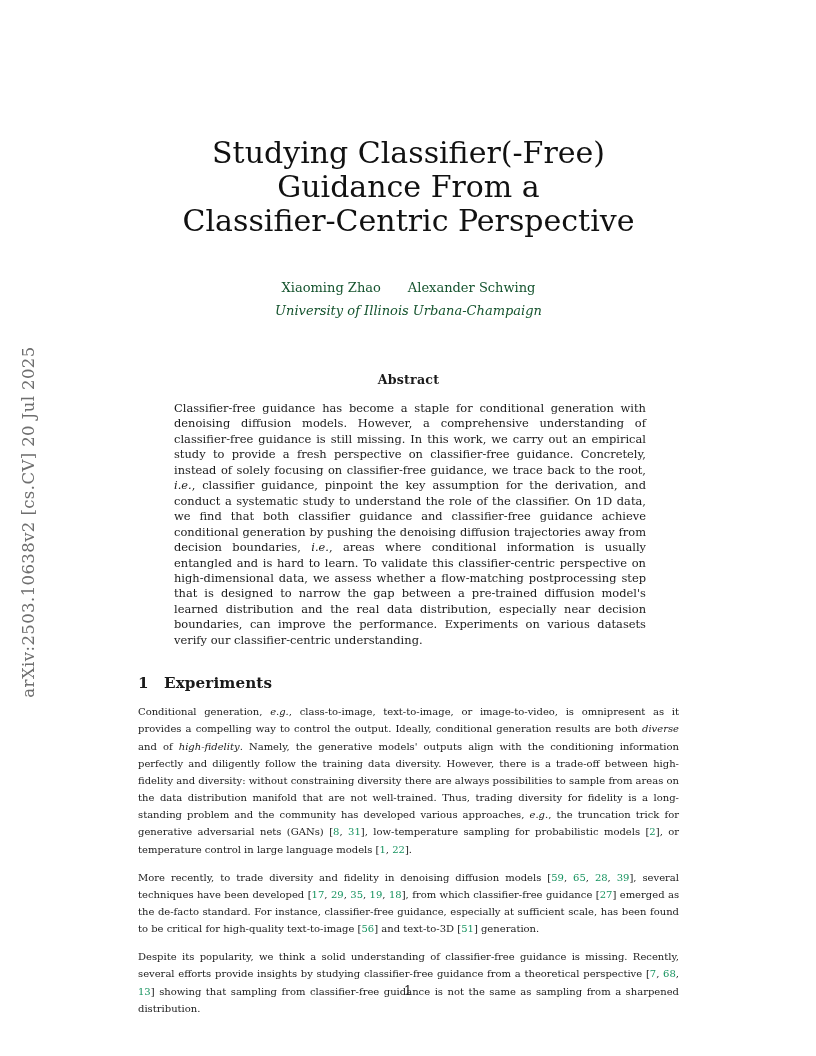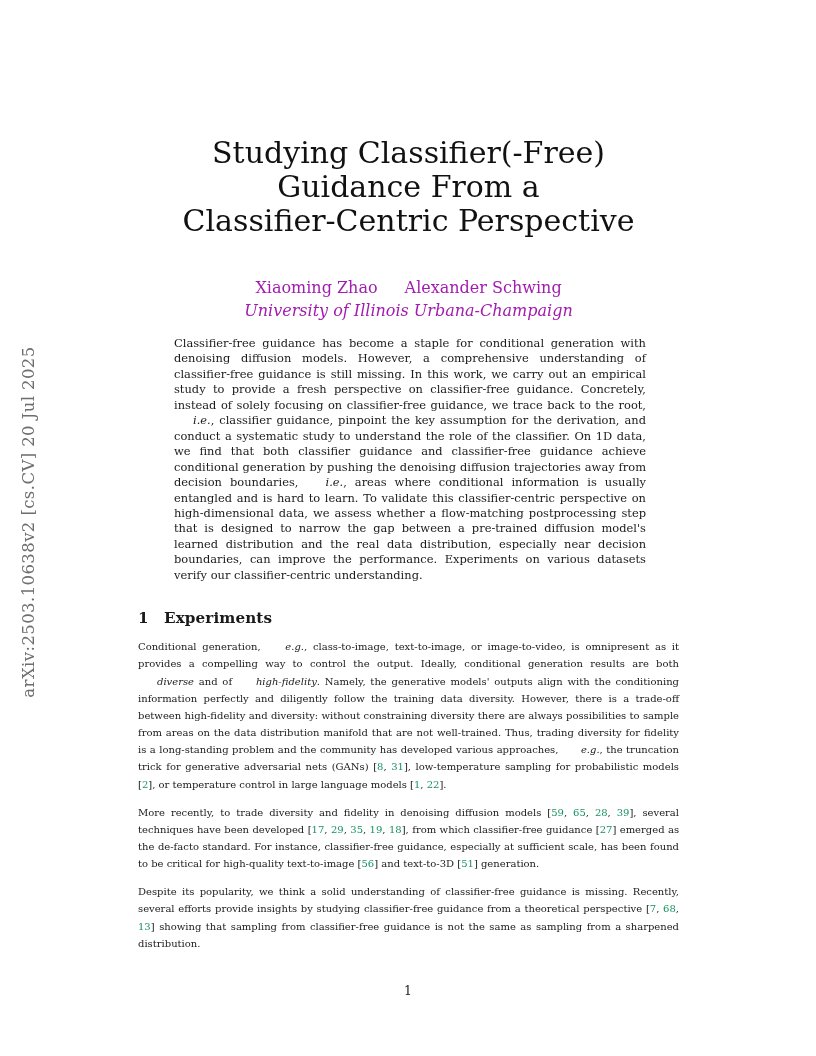--- a/index.html
+++ b/index.html
@@ -58,23 +58,23 @@
     line-height: 34px;
     font-weight: normal;
     letter-spacing: 0.0px;
     color: #111;
   }
   .title .line { display: block; }
 
   .authors {
     margin-top: 39px;
     text-align: center;
-    font-size: 16px;
+    font-size: 13px;
     line-height: 22.5px;
-    color: #a21caf;
+    color: #14532d;
   }
   .authors .names .gap { display: inline-block; width: 27px; }
   .authors .affil { display: block; font-style: italic; }
 
   .abstract-head {
     margin-top: 50px;
     text-align: center;
     font-size: 12.6px;
     font-weight: bold;
     letter-spacing: 0.2px;
@@ -99,21 +99,21 @@
 
   .body-par {
     margin-top: 11px;
     font-size: 10px;
     line-height: 17.15px;
     text-align: justify;
     text-justify: inter-word;
     hyphens: manual;
   }
 
-  i, .it { font-style: italic; margin-left: 19px; }
+  i, .it { font-style: italic; }
   .cite { color: #17935f; }
 
   .pagenum {
     position: absolute;
     left: 0;
     right: 0;
     top: 983px;
     text-align: center;
     font-size: 12.4px;
     color: #222;
@@ -133,20 +133,21 @@
     <h1 class="title">
       <span class="line">Studying Classifier(-Free) Guidance From a</span>
       <span class="line">Classifier-Centric Perspective</span>
     </h1>
 
     <div class="authors">
       <div class="names"><span>Xiaoming Zhao</span><span class="gap"></span><span>Alexander Schwing</span></div>
       <span class="affil">University of Illinois Urbana-Champaign</span>
     </div>
 
+    <div class="abstract-head">Abstract</div>
 
     <div class="abstract"><span>Classifier-free guidance has become a staple for conditional generation with denoising diffusion models. However, a comprehensive understanding of classifier-free guidance is still missing. In this work, we carry out an empirical study to provide a fresh perspective on classifier-free guidance. Concretely, instead of solely focusing on classifier-free guidance, we trace back to the root, </span><i>i.e.</i><span>, classifier guidance, pinpoint the key assumption for the derivation, and conduct a systematic study to understand the role of the classifier. On 1D data, we find that both classifier guidance and classifier-free guidance achieve conditional generation by pushing the denoising diffusion trajectories away from decision boundaries, </span><i>i.e.</i><span>, areas where conditional information is usually entangled and is hard to learn. To validate this classifier-centric perspective on high-dimensional data, we assess whether a flow-matching postprocessing step that is designed to narrow the gap between a pre-trained diffusion model's learned distribution and the real data distribution, especially near decision boundaries, can improve the performance. Experiments on various datasets verify our classifier-centric understanding.</span></div>
 
     <div class="section-head"><span class="num">1</span><span>Experiments</span></div>
 
     <p class="body-par"><span>Conditional generation, </span><i>e.g.</i><span>, class-to-image, text-to-image, or image-to-video, is omnipresent as it provides a compelling way to control the output. Ideally, conditional generation results are both </span><i>diverse</i><span> and of </span><i>high-fidelity</i><span>. Namely, the generative models' outputs align with the conditioning information perfectly and diligently follow the training data diversity. However, there is a trade-off between high-fidelity and diversity: without constraining diversity there are always possibilities to sample from areas on the data distribution manifold that are not well-trained. Thus, trading diversity for fidelity is a long-standing problem and the community has developed various approaches, </span><i>e.g.</i><span>, the truncation trick for generative adversarial nets (GANs) [</span><a class="cite">8</a><span>, </span><a class="cite">31</a><span>], low-temperature sampling for probabilistic models [</span><a class="cite">2</a><span>], or temperature control in large language models [</span><a class="cite">1</a><span>, </span><a class="cite">22</a><span>].</span></p>
 
     <p class="body-par"><span>More recently, to trade diversity and fidelity in denoising diffusion models [</span><a class="cite">59</a><span>, </span><a class="cite">65</a><span>, </span><a class="cite">28</a><span>, </span><a class="cite">39</a><span>], several techniques have been developed [</span><a class="cite">17</a><span>, </span><a class="cite">29</a><span>, </span><a class="cite">35</a><span>, </span><a class="cite">19</a><span>, </span><a class="cite">18</a><span>], from which classifier-free guidance [</span><a class="cite">27</a><span>] emerged as the de-facto standard.  For instance, classifier-free guidance, especially at sufficient scale, has been found to be critical for high-quality text-to-image [</span><a class="cite">56</a><span>] and text-to-3D [</span><a class="cite">51</a><span>] generation.</span></p>
 
     <p class="body-par"><span>Despite its popularity, we think a solid understanding of classifier-free guidance is missing. Recently, several efforts provide insights by studying classifier-free guidance from a theoretical perspective [</span><a class="cite">7</a><span>, </span><a class="cite">68</a><span>, </span><a class="cite">13</a><span>] showing that sampling from classifier-free guidance is not the same as sampling from a sharpened distribution.</span></p>

